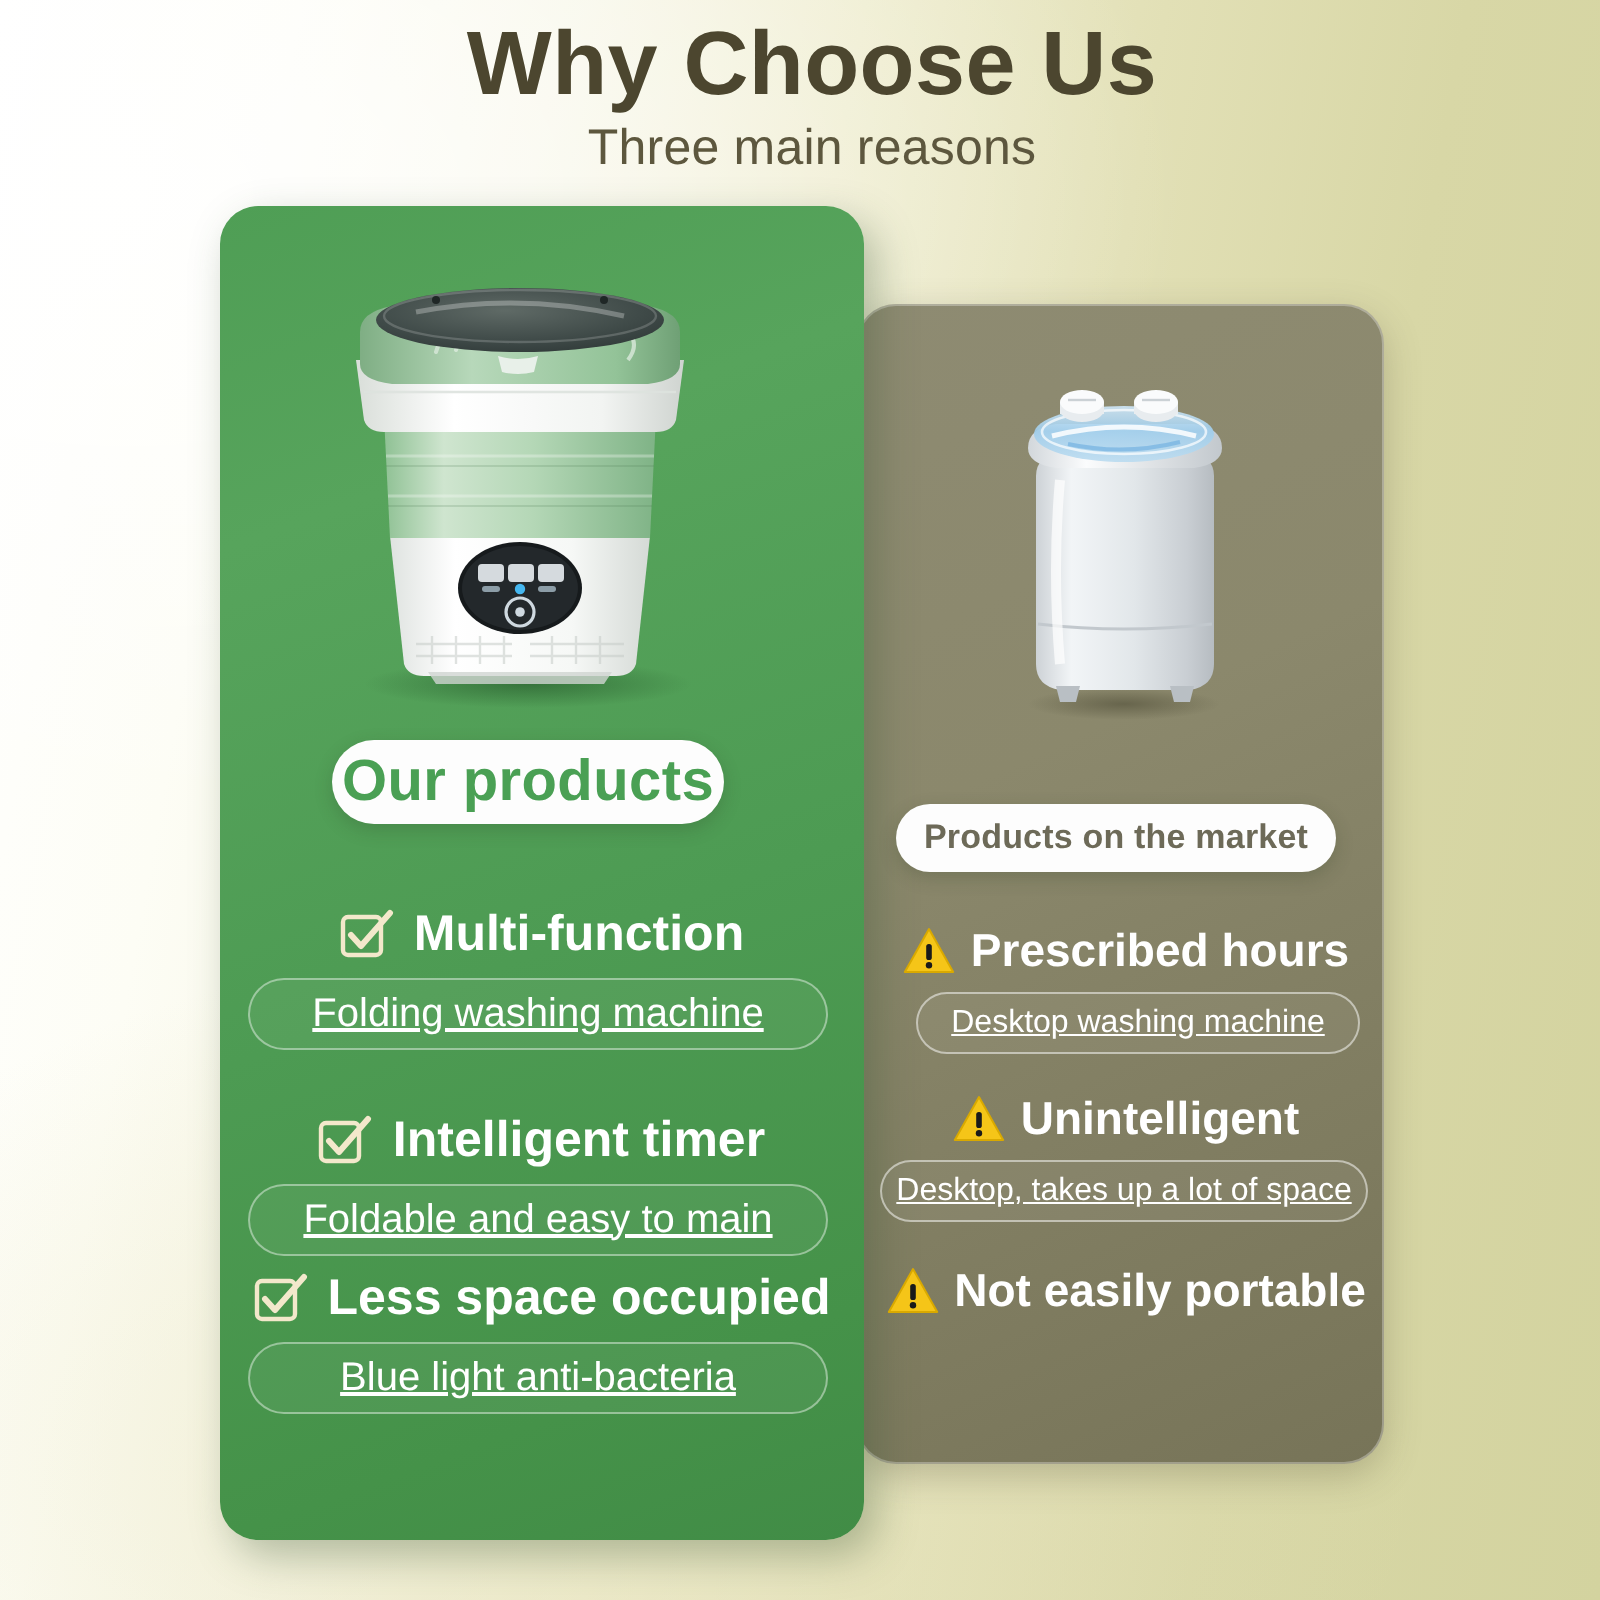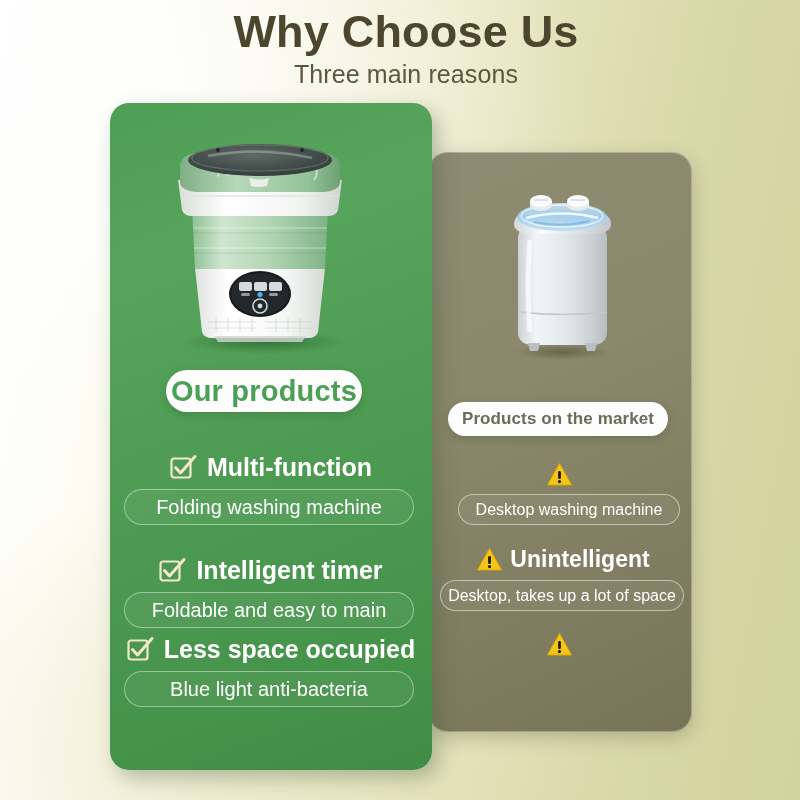--- a/index.html
+++ b/index.html
@@ -90,21 +90,21 @@
 
   
   .feat { position:absolute; z-index:6; }
 
   .feat-head { display:flex; align-items:center; }
   .feat-title { color:#ffffff; font-weight:bold; white-space:nowrap; }
 
   .subpill {
     display:flex; align-items:center; justify-content:center;
     border-radius:999px; white-space:nowrap;
-    color:#ffffff; background:rgba(255,255,255,.05);
+    color:#ffffff; background:rgba(255,255,255,.05);text-decoration:underline;
   }
 
   
   .col-l .feat-title { font-size:25px; }
   .col-l .subpill {
     height:36px; font-size:20px;
     border:1px solid rgba(255,255,255,.42);
   }
 
   
@@ -346,20 +346,21 @@
     <div class="subpill">Blue light anti-bacteria</div>
   </div>
 
   <div class="feat col-r" id="f-r1">
     <div class="feat-head">
       <svg class="ico warn" viewBox="0 0 27 25">
         <path d="M13.5 1.5 L25.6 23 L1.4 23 Z" fill="#f5c518" stroke="#d9a900" stroke-width="1" stroke-linejoin="round"></path>
         <rect x="12.1" y="9" width="2.8" height="8" rx="1.3" fill="#1a1a1a"></rect>
         <circle cx="13.5" cy="19.6" r="1.6" fill="#1a1a1a"></circle>
       </svg>
+      <span class="feat-title">Prescribed hours</span>
     </div>
     <div class="subpill">Desktop washing machine</div>
   </div>
 
   <div class="feat col-r" id="f-r2">
     <div class="feat-head">
       <svg class="ico warn" viewBox="0 0 27 25">
         <path d="M13.5 1.5 L25.6 23 L1.4 23 Z" fill="#f5c518" stroke="#d9a900" stroke-width="1" stroke-linejoin="round"></path>
         <rect x="12.1" y="9" width="2.8" height="8" rx="1.3" fill="#1a1a1a"></rect>
         <circle cx="13.5" cy="19.6" r="1.6" fill="#1a1a1a"></circle>
@@ -369,16 +370,17 @@
     <div class="subpill">Desktop, takes up a lot of space</div>
   </div>
 
   <div class="feat col-r" id="f-r3">
     <div class="feat-head">
       <svg class="ico warn" viewBox="0 0 27 25">
         <path d="M13.5 1.5 L25.6 23 L1.4 23 Z" fill="#f5c518" stroke="#d9a900" stroke-width="1" stroke-linejoin="round"></path>
         <rect x="12.1" y="9" width="2.8" height="8" rx="1.3" fill="#1a1a1a"></rect>
         <circle cx="13.5" cy="19.6" r="1.6" fill="#1a1a1a"></circle>
       </svg>
+      <span class="feat-title">Not easily portable</span>
     </div>
   </div>
 
 </div>
 
 </body></html>

